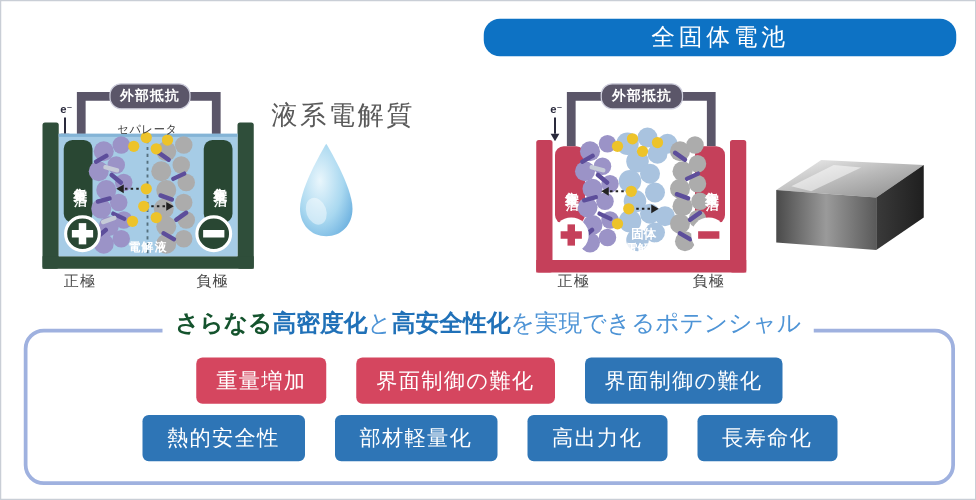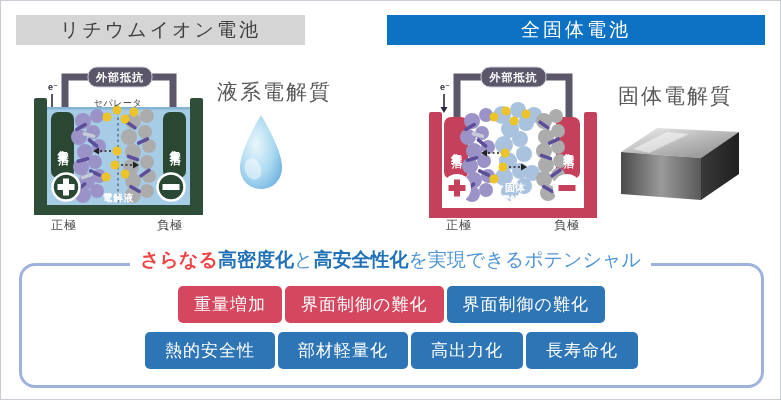--- a/index.html
+++ b/index.html
@@ -4,21 +4,21 @@
 <style>
   * { margin:0; padding:0; box-sizing:border-box; }
   body { font-family:"Liberation Sans","DejaVu Sans",sans-serif; background:#fff; }
   .canvas { position:relative; width:781px; height:400px; background:#fff;
             border:1px solid #C9CED6; overflow:hidden; }
 
   
   .hdr { position:absolute; top:14px; height:30px; display:flex; align-items:center;
          justify-content:center; font-size:19px; letter-spacing:3px; }
   .hdr-left  { left:15px;  width:289px; background:#D5D5D5; color:#3F3F3F; }
-  .hdr-right { left:386px; width:378px; background:#0D72C4; color:#FFFFFF; }
+  .hdr-right { left:386px; width:378px; background:#0D72C4; color:#FFFFFF;border-radius:13px; }
 
   
   .battery { position:absolute; top:52px; }
   .bat-left  { left:20px;  width:200px; height:180px; }
   .bat-right { left:405px; width:220px; height:180px; }
   .battery svg { position:absolute; left:0; top:0; }
   .lbl { position:absolute; text-align:center; }
   .lbl-resistor { color:#fff; font-size:11px; font-weight:bold; letter-spacing:1px;
                   line-height:20px; height:20px; }
   .lbl-e { font-size:9px; font-weight:bold; color:#2A2A3C; }
@@ -38,38 +38,37 @@
   .icon-cube { position:absolute; left:616px; top:111px; }
 
   
   .frame { position:absolute; left:18px; top:262px; width:745px; height:125px;
            border:3px solid #9FB1DF; border-radius:16px;
            display:flex; flex-direction:column; align-items:center;
            padding-top:20px; gap:9px; }
   .frame-title { position:absolute; left:0; right:0; top:246px; text-align:center;
                  font-size:19px; z-index:2; line-height:26px; }
   .frame-title .wrap { background:#fff; padding:0 10px; }
-  .t-navy-b { color:#ef4444; font-weight:bold; }
+  .t-navy-b { color:#14532d; font-weight:bold; }
   .t-blue-b { color:#2071B8; font-weight:bold; }
   .t-blue-r { color:#4E94D6; font-weight:normal; }
 
-  .btn-row { display:flex; gap:3px; justify-content:space-between; }
+  .btn-row { display:flex; gap:24px; justify-content:space-between; }
   .chip { height:37px; display:flex; align-items:center; justify-content:center;
           border-radius:5px; color:#fff; font-size:17px; letter-spacing:1px;
           padding:0 16px; }
   .row2 .chip { padding:0 20px; }
   .chip-red  { background:#D5465F; }
   .chip-blue { background:#2E75B6; }
 </style>
 </head>
 <body>
 
 <div class="canvas">
 
-  <div class="hdr hdr-left">リチウムイオン電池</div>
   <div class="hdr hdr-right">全固体電池</div>
 
   <div class="battery bat-left">
     <svg width="200" height="180" viewBox="0 0 200 180">
 
       <path d="M44,64 L44,24 L152,24 L152,64" fill="none" stroke="#5B5669" stroke-width="7"></path>
 
       <g stroke="#2A2A3C" fill="#2A2A3C">
         <line x1="31" y1="41" x2="31" y2="54" stroke-width="1.6"></line>
         <polygon points="27.5,54 34.5,54 31,60" stroke="none"></polygon>
@@ -303,21 +302,20 @@
     <div class="lbl lbl-collector" style="left:38px; top:66px; width:24px; height:56px;">集電箔</div>
     <div class="lbl lbl-collector" style="left:150px; top:66px; width:24px; height:56px;">集電箔</div>
     <div class="lbl lbl-solid" style="left:84px; top:129px; width:50px;">
       <div>固体</div>
       <div>電解質</div>
     </div>
     <div class="lbl lbl-pole" style="left:33px; top:164px; width:40px;">正極</div>
     <div class="lbl lbl-pole" style="left:141px; top:164px; width:40px;">負極</div>
   </div>
 
-  <div class="anno anno-solid">固体電解質</div>
   <svg class="icon-cube" width="126" height="89" viewBox="0 0 126 89">
     <defs>
       <linearGradient id="cubetop" x1="0" y1="0" x2="1" y2="1">
         <stop offset="0" stop-color="#F2F2F2"></stop>
           <stop offset="0.5" stop-color="#B9B9B9"></stop>
           <stop offset="1" stop-color="#8A8A8A"></stop>
       </linearGradient>
       <linearGradient id="cubefront" x1="0" y1="0" x2="1" y2="0">
         <stop offset="0" stop-color="#4A4A4A"></stop>
           <stop offset="0.5" stop-color="#9A9A9A"></stop>

